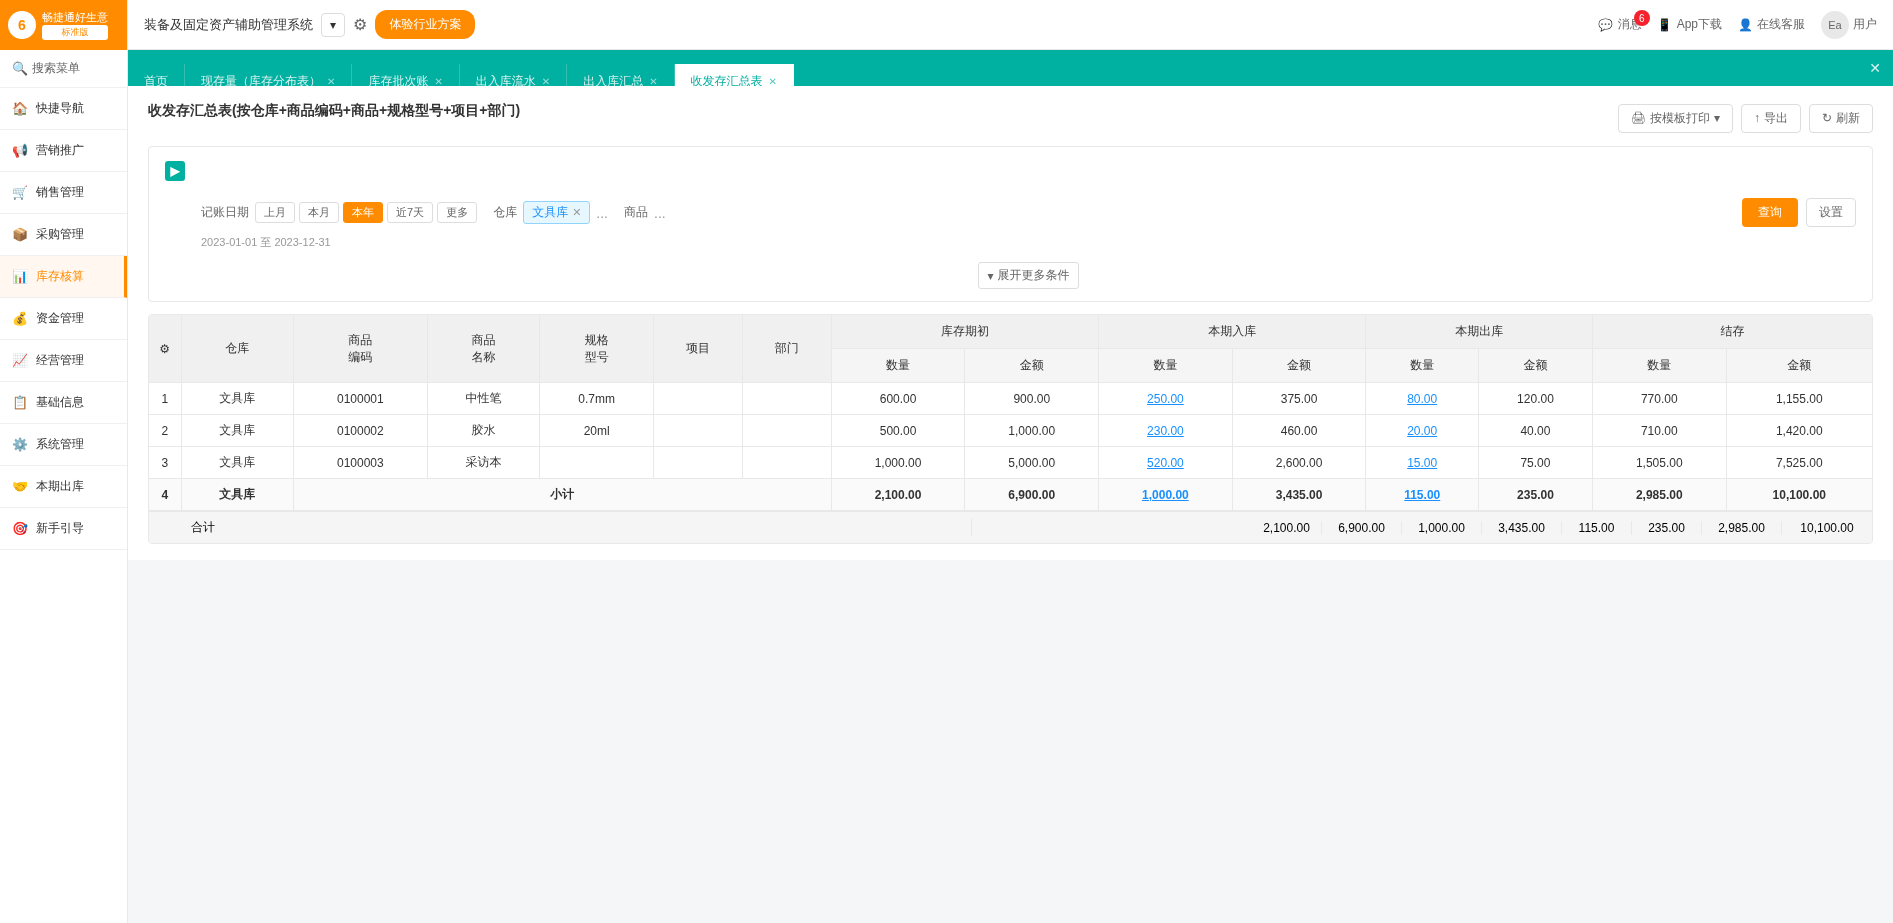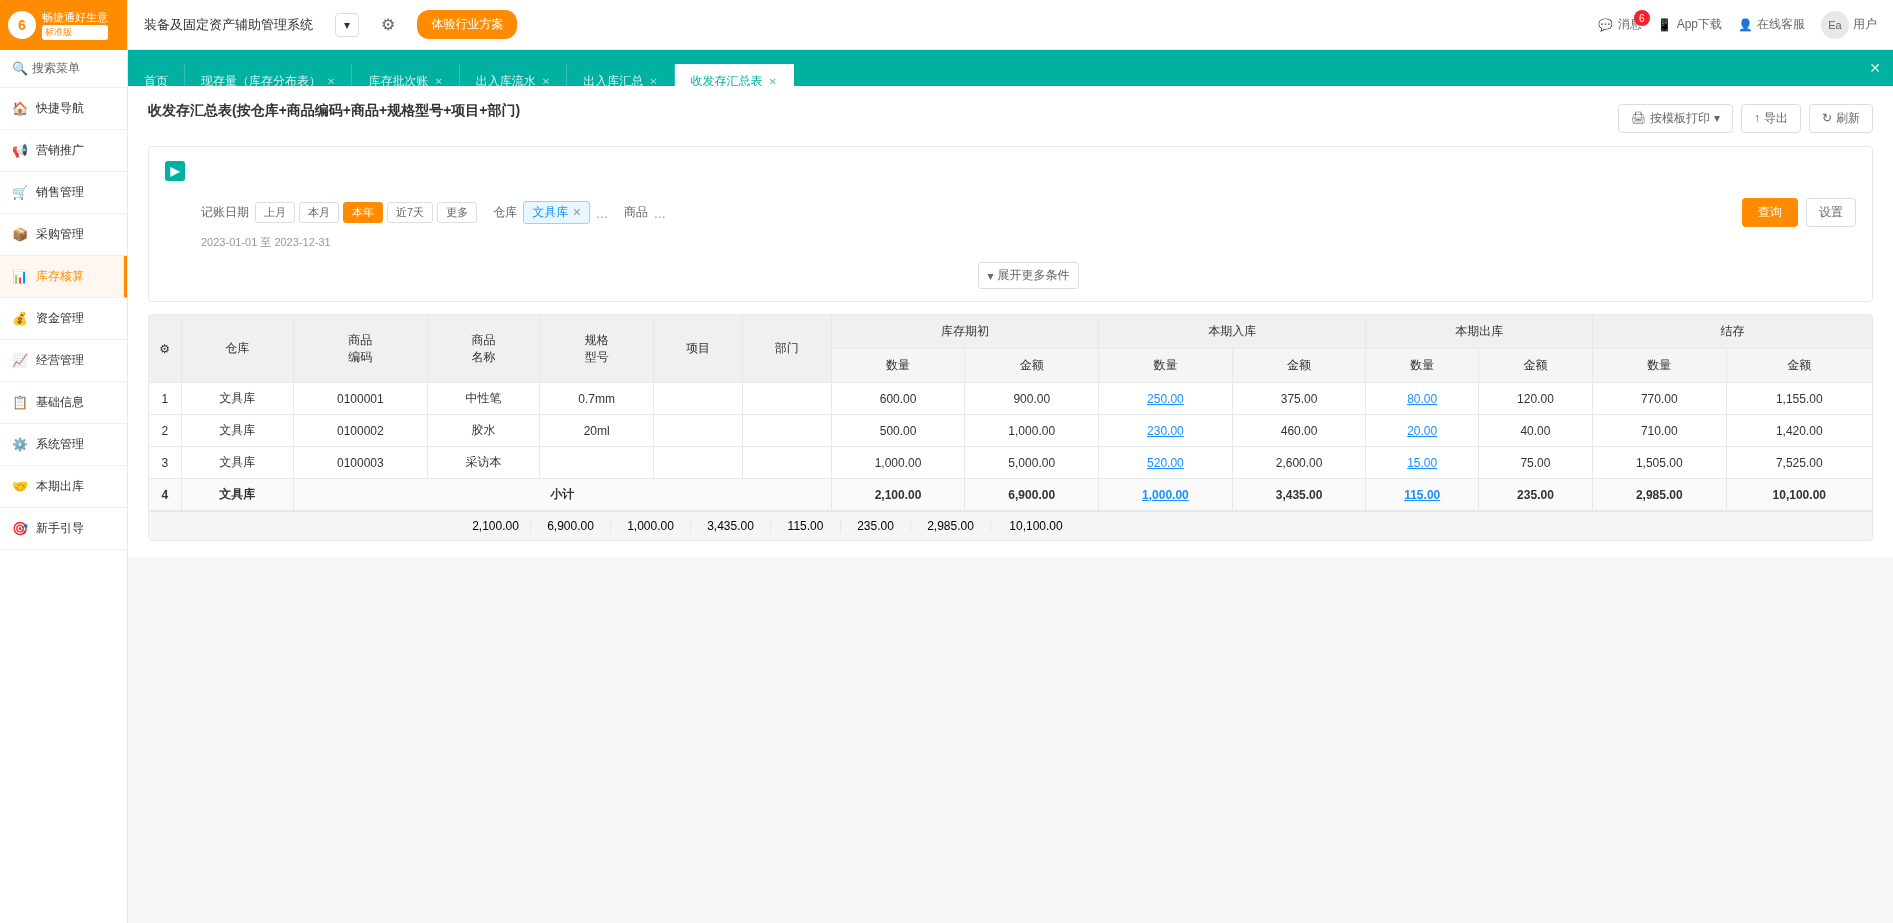--- a/index.html
+++ b/index.html
@@ -14,21 +14,21 @@
     .sidebar-search { display: flex; align-items: center; gap: 4px; padding: 10px 12px; color: #666; font-size: 12px; cursor: pointer; border-bottom: 1px solid #f0f0f0; }
     .sidebar-item { display: flex; align-items: center; gap: 8px; padding: 12px 12px; color: #333; font-size: 12px; cursor: pointer; border-bottom: 1px solid #f0f0f0; }
     .sidebar-item.active { background: #fff7f0; color: #ff8c00; border-right: 3px solid #ff8c00; }
     .sidebar-icon { width: 16px; height: 16px; display: inline-flex; align-items: center; justify-content: center; font-size: 13px; }
 
     
     .main { flex: 1; display: flex; flex-direction: column; overflow: hidden; }
 
     
     .topbar { height: 50px; background: #fff; border-bottom: 1px solid #e8e8e8; display: flex; align-items: center; justify-content: space-between; padding: 0 16px; flex-shrink: 0; }
-    .topbar-left { display: flex; align-items: center; gap: 22px; }
+    .topbar-left { display: flex; align-items: center; gap: 8px; }
     .system-name { font-size: 13px; color: #333; }
     .system-select { border: 1px solid #ddd; border-radius: 4px; padding: 4px 8px; font-size: 12px; color: #333; cursor: pointer; display: flex; align-items: center; gap: 4px; }
     .settings-icon { font-size: 16px; color: #666; cursor: pointer; }
     .experience-btn { background: #ff8c00; color: #fff; border: none; border-radius: 12px; padding: 6px 14px; font-size: 12px; cursor: pointer; }
     .topbar-right { display: flex; align-items: center; gap: 16px; color: #666; font-size: 12px; }
     .topbar-right-item { display: flex; align-items: center; gap: 4px; cursor: pointer; position: relative; }
     .badge { background: #f5222d; color: #fff; border-radius: 50%; width: 16px; height: 16px; font-size: 10px; display: flex; align-items: center; justify-content: center; position: absolute; top: -6px; right: -8px; }
     .user-avatar { width: 28px; height: 28px; background: #e8e8e8; border-radius: 50%; display: flex; align-items: center; justify-content: center; font-size: 11px; color: #666; }
 
     
@@ -81,21 +81,21 @@
     .filter-actions { display: flex; flex-direction: column; align-items: flex-end; gap: 4px; margin-left: auto; }
     .th-main { background: #f0f0f0; }
     .th-sub { background: #f5f5f5; }
   </style>
 </head>
 <body>
 
 <div class="sidebar">
   <div class="sidebar-header">
     <div class="sidebar-logo">6</div>
-    <div style="display:flex;flex-direction:column;">
+    <div style="display:flex;flex-direction:column;text-align:center;">
       <span class="sidebar-title">畅捷通好生意</span>
       <span class="sidebar-badge">标准版</span>
     </div>
   </div>
 
   <div class="sidebar-search">
     <span class="sidebar-icon">🔍</span>
     <span>搜索菜单</span>
   </div>
   <div class="sidebar-item">
@@ -371,20 +371,21 @@
               <td><span class="link-text">115.00</span></td>
               <td>235.00</td>
               <td>2,985.00</td>
               <td>10,100.00</td>
             </tr>
           </tbody>
         </table>
 
         <div style="background:#f5f5f5;border-top:2px solid #e8e8e8;display:flex;align-items:center;font-size:12px;font-weight:500;padding:7px 0;">
           <div style="width:32px;text-align:center;border-right:1px solid #e8e8e8;padding:0 10px;"></div>
+          <div style="flex:1;padding:0 10px;border-right:1px solid #e8e8e8;">合计</div>
           <div style="width:60px;text-align:center;border-right:1px solid #e8e8e8;padding:0 10px;"></div>
           <div style="width:60px;text-align:center;border-right:1px solid #e8e8e8;padding:0 10px;"></div>
           <div style="width:60px;text-align:center;border-right:1px solid #e8e8e8;padding:0 10px;"></div>
           <div style="width:50px;text-align:center;border-right:1px solid #e8e8e8;padding:0 10px;"></div>
           <div style="width:50px;text-align:center;border-right:1px solid #e8e8e8;padding:0 10px;"></div>
           <div style="width:70px;text-align:center;border-right:1px solid #e8e8e8;padding:0 10px;">2,100.00</div>
           <div style="width:80px;text-align:center;border-right:1px solid #e8e8e8;padding:0 10px;">6,900.00</div>
           <div style="width:80px;text-align:center;border-right:1px solid #e8e8e8;padding:0 10px;">1,000.00</div>
           <div style="width:80px;text-align:center;border-right:1px solid #e8e8e8;padding:0 10px;">3,435.00</div>
           <div style="width:70px;text-align:center;border-right:1px solid #e8e8e8;padding:0 10px;">115.00</div>

